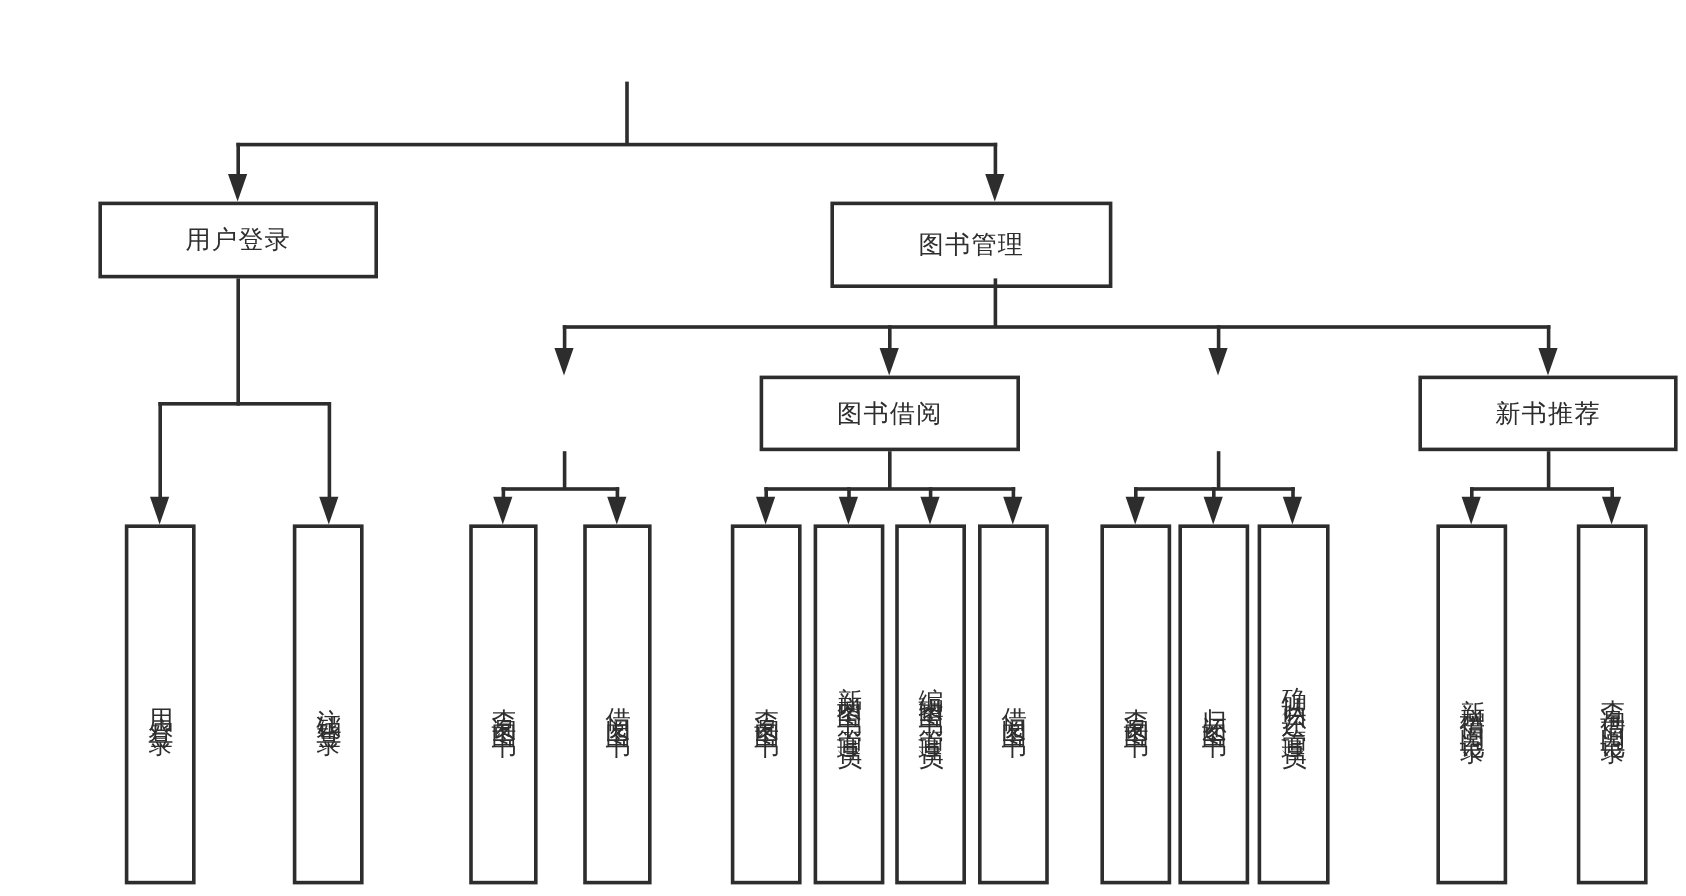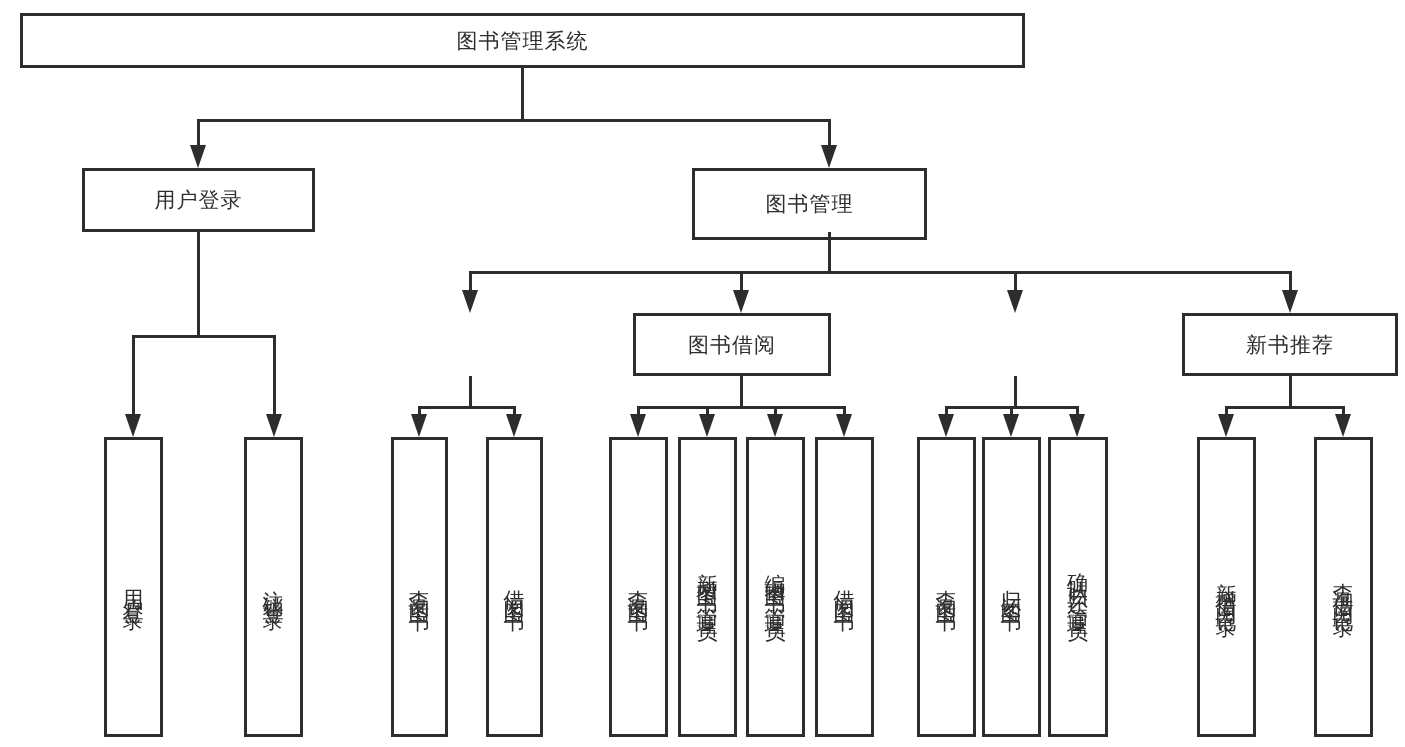--- a/index.html
+++ b/index.html
@@ -25,32 +25,29 @@
   .watermark{
     position:absolute;left:1185px;top:714px;z-index:5;
     font-size:19px;color:#b5b7ba;white-space:nowrap;letter-spacing:1px;
   }
 </style>
 </head>
 <body>
 
 <div id="canvas">
 
-  <div class="box" style="left:20px;top:13px;width:1005px;height:55px">
-    <span class="lbl">图书管理系统</span>
-  </div>
 
   <div class="box" style="left:82px;top:168px;width:233px;height:64px">
     <span class="lbl">用户登录</span>
   </div>
   <div class="box" style="left:692px;top:168px;width:235px;height:72px">
     <span class="lbl">图书管理</span>
   </div>
 
-  <div class="box" style="left:633px;top:313px;width:198px;height:63px">
+  <div class="box" style="left:633px;top:313px;width:217px;height:63px">
     <span class="lbl">图书借阅</span>
   </div>
   <div class="box" style="left:1182px;top:313px;width:216px;height:63px">
     <span class="lbl">新书推荐</span>
   </div>
 
   <div class="box v" style="left:104px;top:437px;width:59px;height:300px">
     <span class="lbl">用户登录</span>
   </div>
   <div class="box v" style="left:244px;top:437px;width:59px;height:300px">

